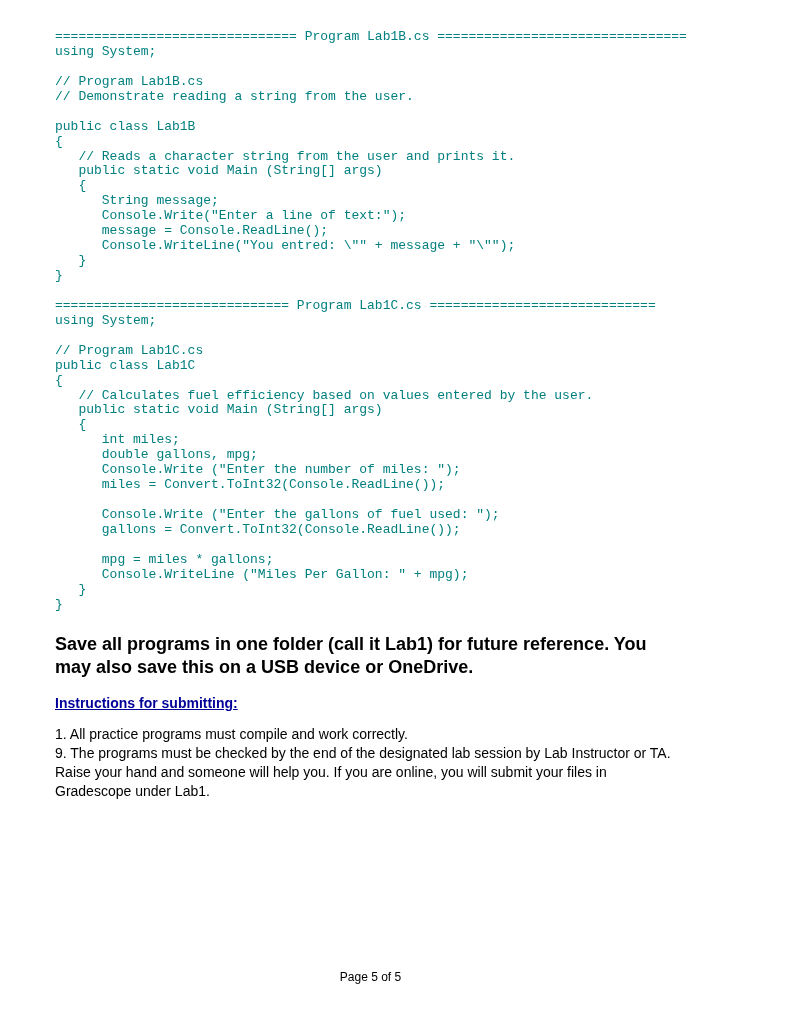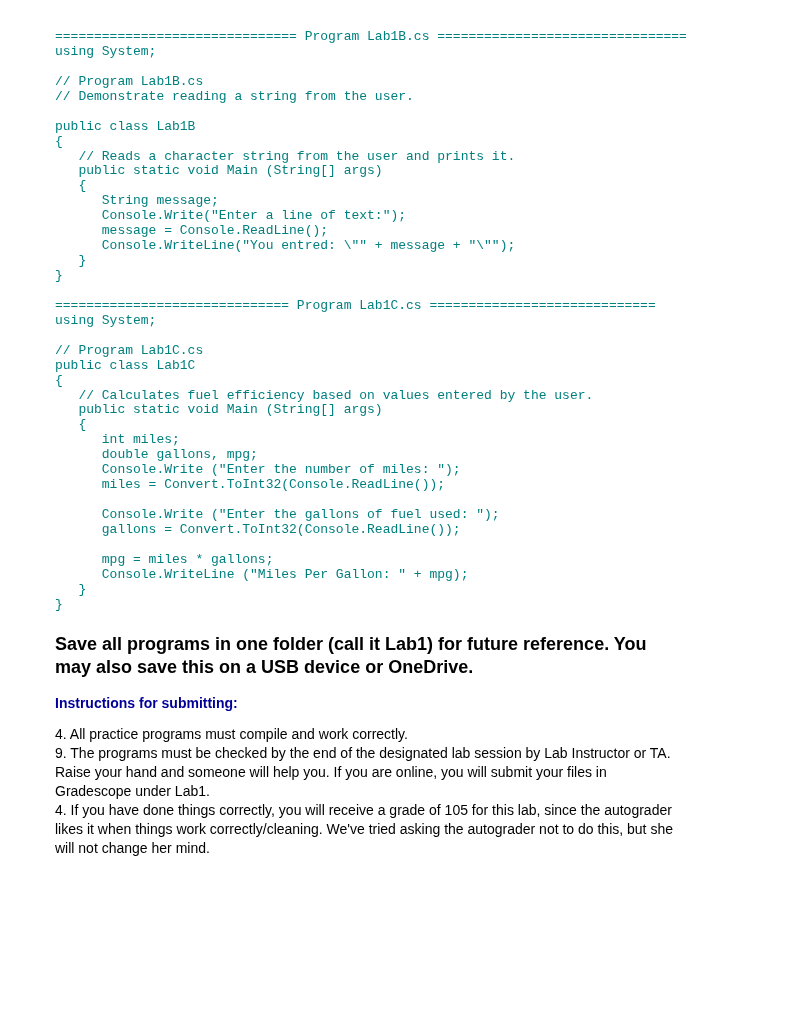--- a/index.html
+++ b/index.html
@@ -29,20 +29,21 @@
     font-size: 18px;
     line-height: 1.3;
     margin: 0 0  14px 0;
   }
   .bold {
     font-weight: bold;
   }
   .heading {
     font-size: 14px;
     font-weight: bold;
+    text-decoration: underline;
     color: #000099;
     margin-top: 16px;
     margin-bottom: 14px;
   }
   .list {
     font-size: 14px;
     line-height: 1.35;
   }
   .footer {
     position: absolute;
@@ -96,19 +97,19 @@
       mpg = miles * gallons;
       Console.WriteLine ("Miles Per Gallon: " + mpg);
    }
 }</div>
 
   <div class="para bold">Save all programs in one folder (call it Lab1) for future reference.  You may also save this on a USB device or OneDrive.</div>
 
   <div class="heading">Instructions for submitting:</div>
 
   <div class="list">
-    <div>4. All practice programs must compile and work correctly.</div>
+    <div>1. All practice programs must compile and work correctly.</div>
     <div>9. The programs must be checked by the end of the designated lab session by Lab Instructor or TA.  Raise your hand and someone will help you.  If you are online, you will submit your files in Gradescope under Lab1.</div>
-    <div>4. If you have done things correctly, you will receive a grade of 105 for this lab, since the autograder likes it when things work correctly/cleaning.   We've tried asking the autograder not to do this, but she will not change her mind.</div>
   </div>
 
+  <div class="footer">Page 5 of 5</div>
 
 </div>
 
 </body></html>

